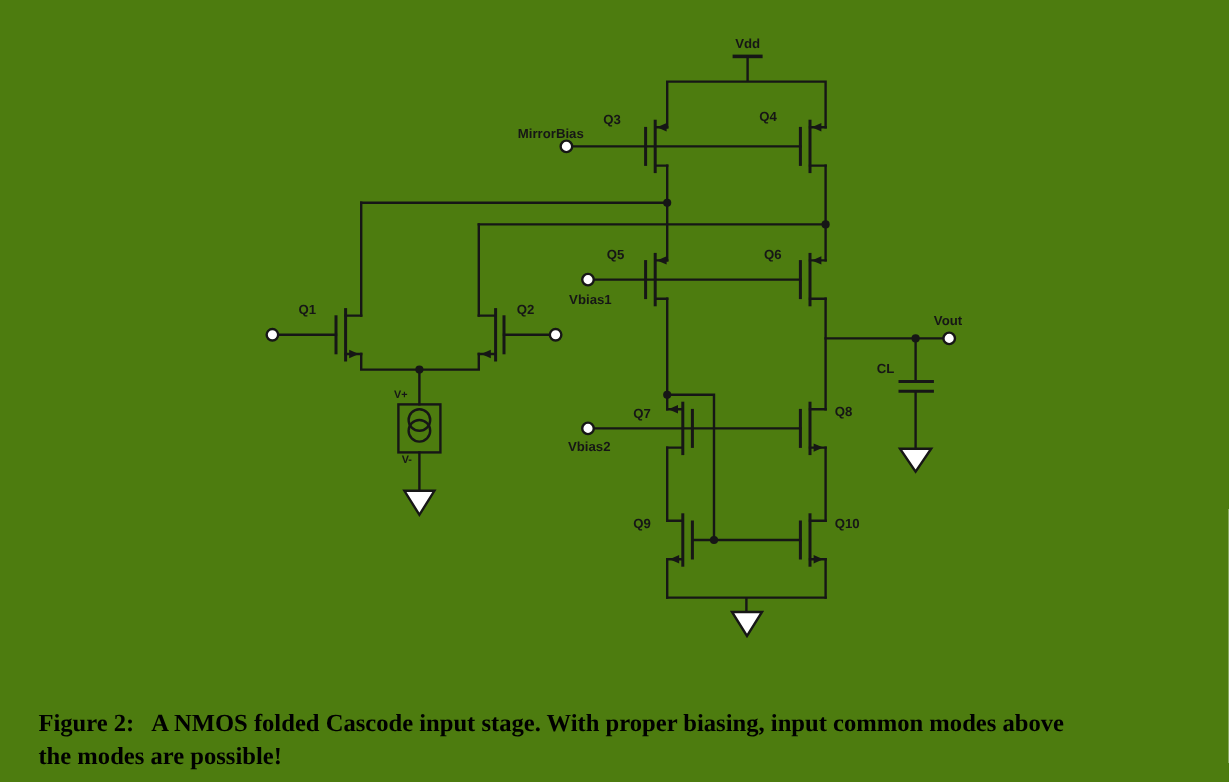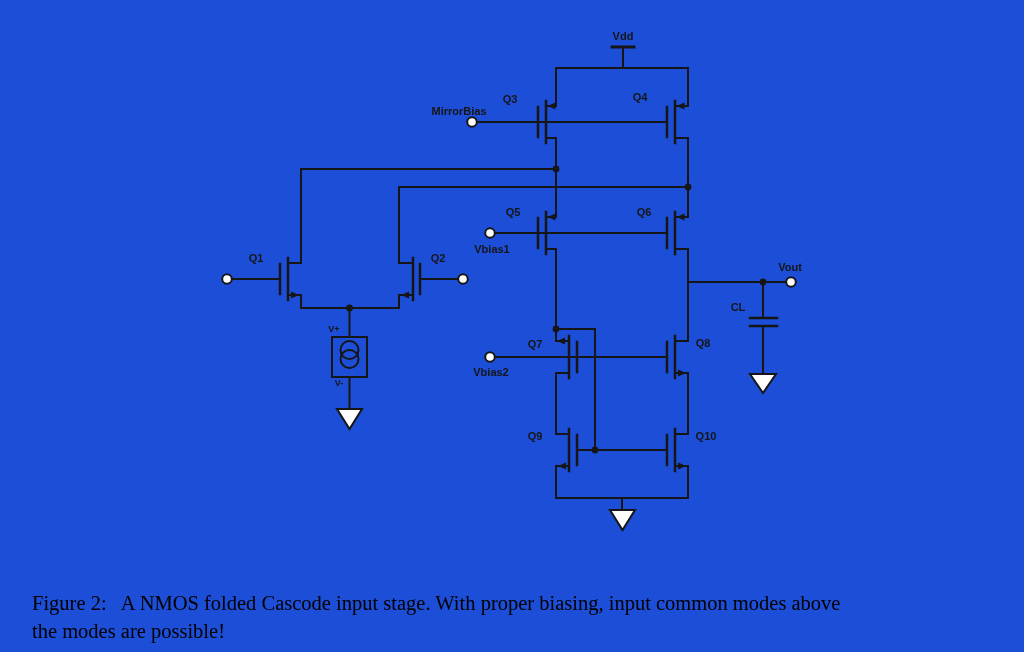--- a/index.html
+++ b/index.html
@@ -1,30 +1,30 @@
 <!DOCTYPE html>
 <html><head>
 <meta charset="utf-8">
 <style>
   html,body{margin:0;padding:0;background:#ffffff;}
-  .page{position:relative;width:1024px;height:652px;background:#1d4ed8;overflow:hidden;
+  .page{position:relative;width:1024px;height:652px;background:#4d7c0f;overflow:hidden;
         font-family:"Liberation Sans",sans-serif;}
   svg{position:absolute;left:0;top:0;}
   .wire{stroke:#161616;stroke-width:2;fill:none;stroke-linecap:square;}
   .thick{stroke:#161616;stroke-width:2.5;fill:none;stroke-linecap:square;}
   .bar{stroke:#161616;stroke-width:3;fill:none;stroke-linecap:square;}
   .dot{fill:#161616;stroke:none;}
   .term{fill:#ffffff;stroke:#161616;stroke-width:2;}
   .gnd{fill:#ffffff;stroke:#161616;stroke-width:2;stroke-linejoin:miter;}
   .arrow{fill:#161616;stroke:none;}
   .lbl{font-family:"Liberation Sans",sans-serif;font-weight:bold;font-size:11px;fill:#161616;text-anchor:middle;}
   .lbl-sm{font-family:"Liberation Sans",sans-serif;font-weight:bold;font-size:9px;fill:#161616;text-anchor:middle;}
   .caption{position:absolute;left:32px;top:590px;width:975px;margin:0;color:#000;
            font-family:"Liberation Serif",serif;font-size:20.5px;line-height:27.5px;
-           white-space:pre-wrap;}
+           white-space:pre-wrap;font-weight:bold;}
 </style>
 </head>
 <body>
 
 <div class="page">
   <svg width="1024" height="652" viewBox="0 0 1024 652">
 
     <g>
       <path class="bar" d="M612 47 H634"></path>
       <path class="wire" d="M623 47 V68 M556 68 H688 M556 68 V106 M688 68 V106"></path>

